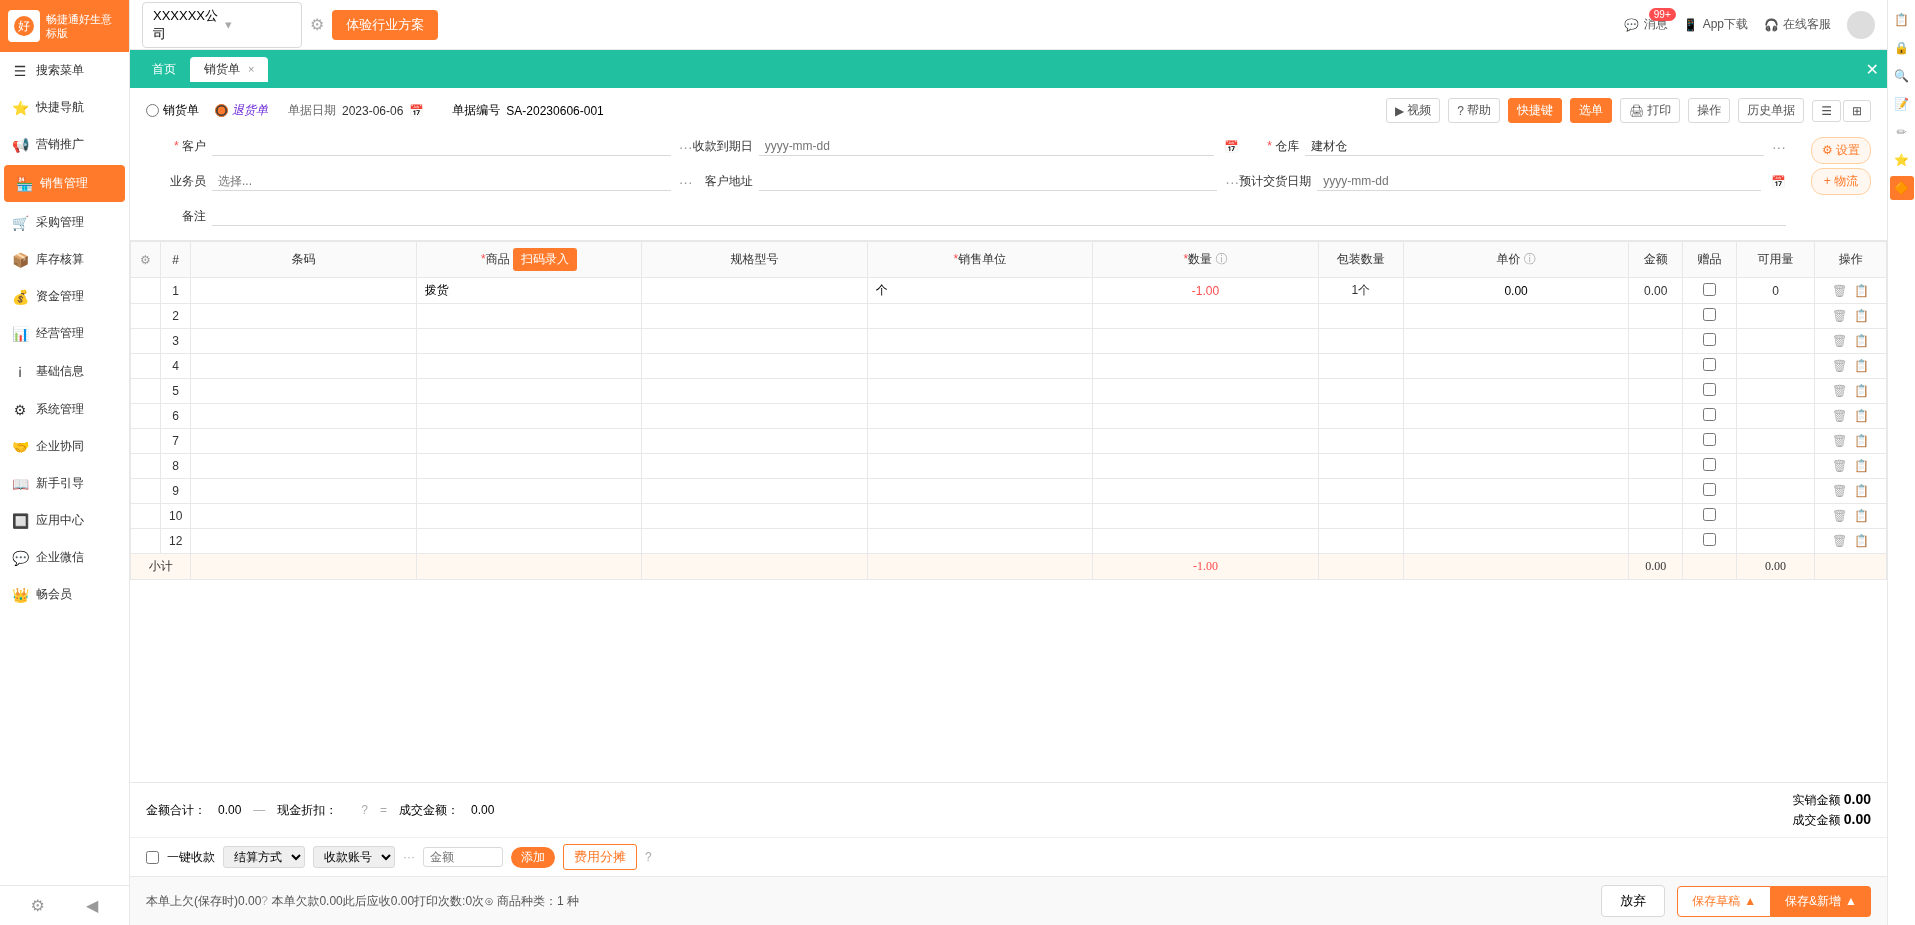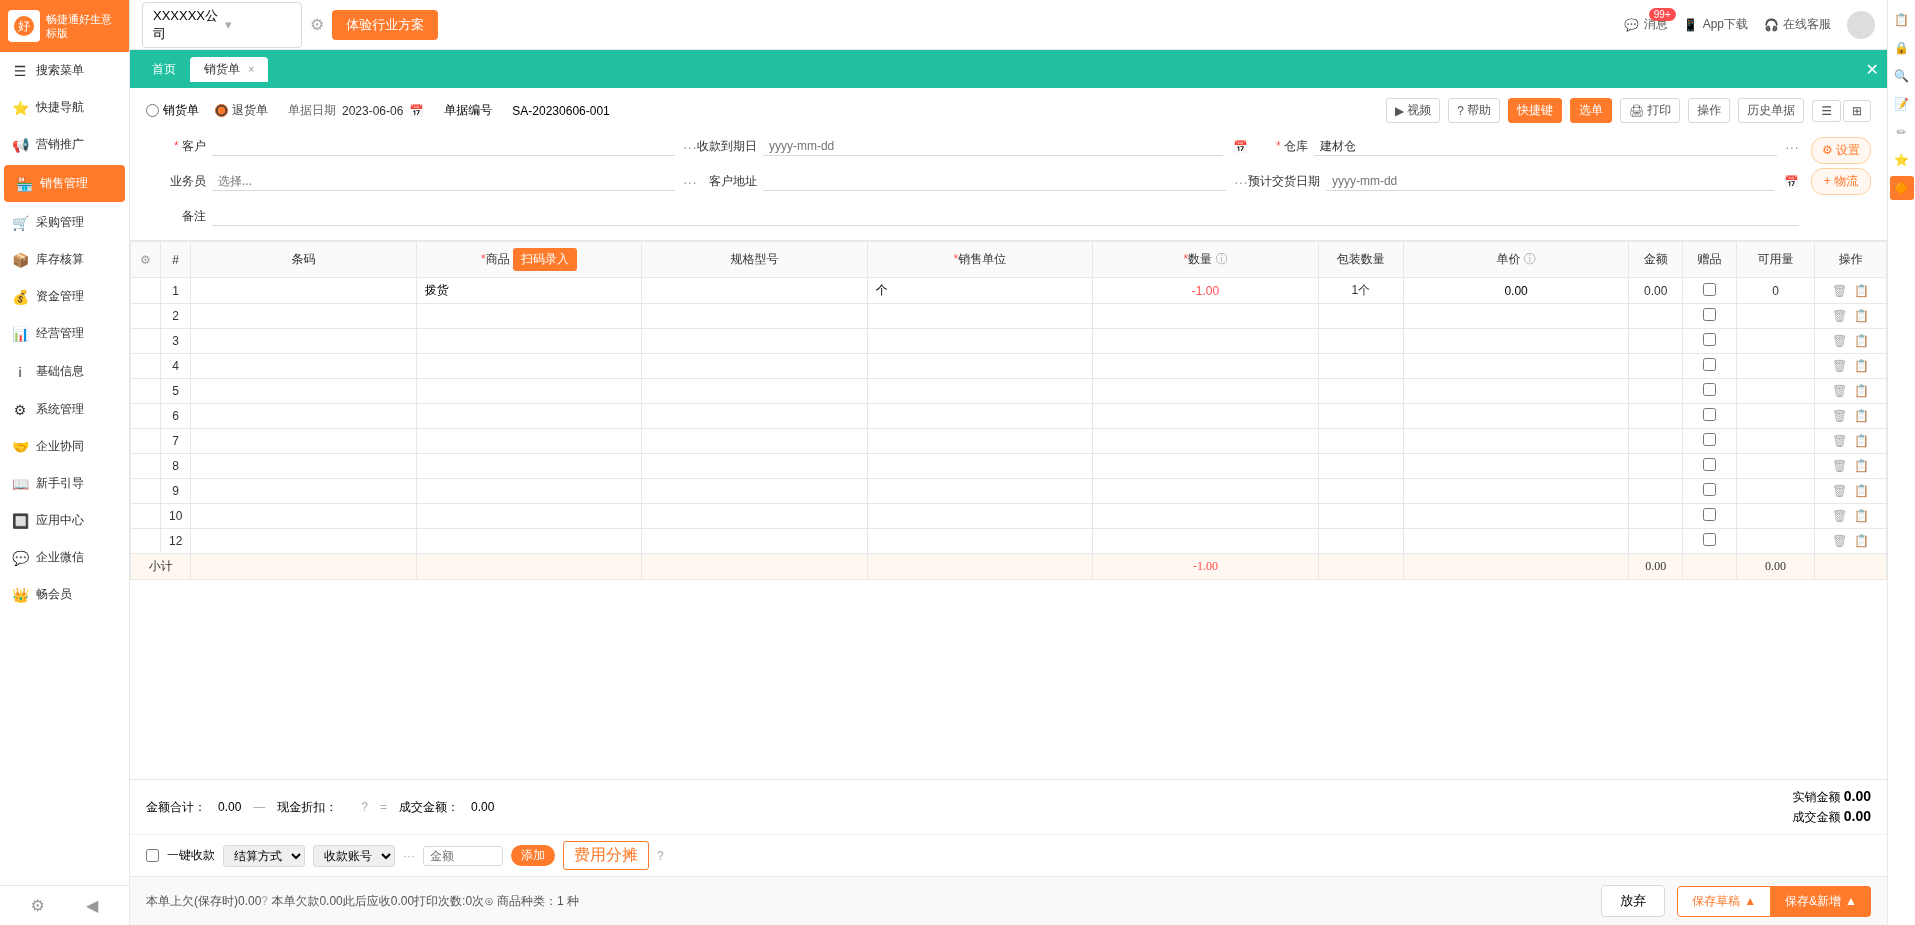--- a/index.html
+++ b/index.html
@@ -44,21 +44,21 @@
 
     
     .form-section { background: #fff; margin: 0; padding: 10px 16px; border-bottom: 1px solid #e8e8e8; flex-shrink: 0; }
     .form-header { display: flex; align-items: center; gap: 20px; margin-bottom: 10px; }
     .radio-group { display: flex; align-items: center; gap: 16px; }
     .radio-item { display: flex; align-items: center; gap: 4px; cursor: pointer; }
     .radio-item input[type=radio] { accent-color: #ff7a2a; }
     .form-date { display: flex; align-items: center; gap: 6px; font-size: 12px; }
     .form-date label { color: #666; }
     .form-date span { color: #333; font-weight: 500; }
-    .form-num { display: flex; align-items: center; gap: 20px; font-size: 12px; }
+    .form-num { display: flex; align-items: center; gap: 6px; font-size: 12px; margin-left: 8px; }
     .toolbar-right { margin-left: auto; display: flex; align-items: center; gap: 8px; }
     .toolbar-btn { display: flex; align-items: center; gap: 3px; padding: 3px 8px; border: 1px solid #d9d9d9; border-radius: 3px; cursor: pointer; font-size: 12px; color: #555; background: #fff; }
     .toolbar-btn.orange { background: #ff7a2a; color: #fff; border-color: #ff7a2a; }
 
     .form-row { display: grid; grid-template-columns: 1fr 1fr 1fr; gap: 0; margin-bottom: 8px; }
     .form-field { display: flex; align-items: center; gap: 6px; padding: 4px 0; }
     .form-field label { color: #333; min-width: 60px; text-align: right; white-space: nowrap; }
     .form-field label .required { color: #ff4d4f; }
     .form-field .field-input { flex: 1; border: none; border-bottom: 1px solid #d9d9d9; padding: 2px 6px; color: #333; outline: none; font-size: 12px; background: transparent; cursor: pointer; }
     .form-field .field-dots { color: #999; cursor: pointer; font-size: 14px; margin-left: 2px; }
@@ -78,21 +78,21 @@
 
     
     .footer-section { background: #fff; border-top: 1px solid #e8e8e8; flex-shrink: 0; }
     .footer-total { display: flex; align-items: center; gap: 12px; padding: 8px 16px; border-bottom: 1px solid #f0f0f0; }
     .footer-total .dash { color: #aaa; }
     .footer-total .eq { color: #aaa; }
     .footer-payment { display: flex; align-items: center; gap: 8px; padding: 6px 16px; }
     .payment-checkbox { accent-color: #ff7a2a; }
     .payment-select { border: 1px solid #d9d9d9; border-radius: 3px; padding: 2px 6px; font-size: 12px; }
     .add-btn { background: #ff7a2a; color: #fff; border: none; border-radius: 12px; padding: 2px 10px; cursor: pointer; font-size: 12px; }
-    .fenyong-btn { background: #fff; border: 1px solid #ff7a2a; color: #ff7a2a; border-radius: 3px; padding: 3px 10px; cursor: pointer; font-size: 16px; }
+    .fenyong-btn { background: #fff; border: 1px solid #ff7a2a; color: #ff7a2a; border-radius: 3px; padding: 3px 10px; cursor: pointer; font-size: 13px; }
     .bottom-bar { display: flex; align-items: center; padding: 8px 16px; background: #f9f9f9; border-top: 1px solid #e8e8e8; }
     .bottom-info { display: flex; align-items: center; font-size: 12px; color: #555; flex: 1; }
     .bottom-actions { display: flex; align-items: center; gap: 12px; }
     .btn-abandon { background: #fff; border: 1px solid #d9d9d9; border-radius: 4px; padding: 6px 18px; cursor: pointer; font-size: 13px; }
     .btn-save-draft { background: #fff; border: 1px solid #ff7a2a; color: #ff7a2a; border-radius: 4px 0 0 4px; padding: 6px 14px; cursor: pointer; font-size: 13px; display: flex; align-items: center; gap: 4px; }
     .btn-save-new { background: #ff7a2a; color: #fff; border: none; border-radius: 0 4px 4px 0; padding: 6px 14px; cursor: pointer; font-size: 13px; display: flex; align-items: center; gap: 4px; }
     .btn-group { display: flex; }
 
     
     .right-tools { width: 28px; background: #fff; border-left: 1px solid #e8e8e8; display: flex; flex-direction: column; align-items: center; padding: 8px 0; gap: 4px; flex-shrink: 0; }
@@ -226,21 +226,21 @@
     <div class="form-section">
 
       <div class="form-header">
         <div class="radio-group">
           <label class="radio-item">
             <input type="radio" name="orderType" style="">
             <span>销货单</span>
           </label>
           <label class="radio-item">
             <input type="radio" name="orderType" checked="" style="">
-            <span style="color:#404040;">退货单</span>
+            <span style="color:#6d28d9;font-style:italic;">退货单</span>
           </label>
         </div>
         <div class="form-date">
           <label>单据日期</label>
           <span>2023-06-06</span>
           <span style="color:#aaa;cursor:pointer;">📅</span>
         </div>
         <div class="form-num">
           <label>单据编号</label>
           <span>SA-20230606-001</span>
@@ -270,21 +270,21 @@
           <div class="toolbar-btn">
             <span>历史单据</span>
           </div>
           <div style="display:flex;gap:2px;">
             <div class="toolbar-btn">☰</div>
             <div class="toolbar-btn">⊞</div>
           </div>
         </div>
       </div>
 
-      <div style="display:flex;align-items:flex-start;gap:4px;">
+      <div style="display:flex;align-items:flex-start;gap:17px;">
         <div style="flex:1;">
 
           <div class="form-row">
             <div class="form-field">
               <label><span class="required">*</span> <span>客户</span></label>
               <input class="field-input" type="text" style="">
               <span class="field-dots">···</span>
             </div>
             <div class="form-field">
               <label>收款到期日</label>

